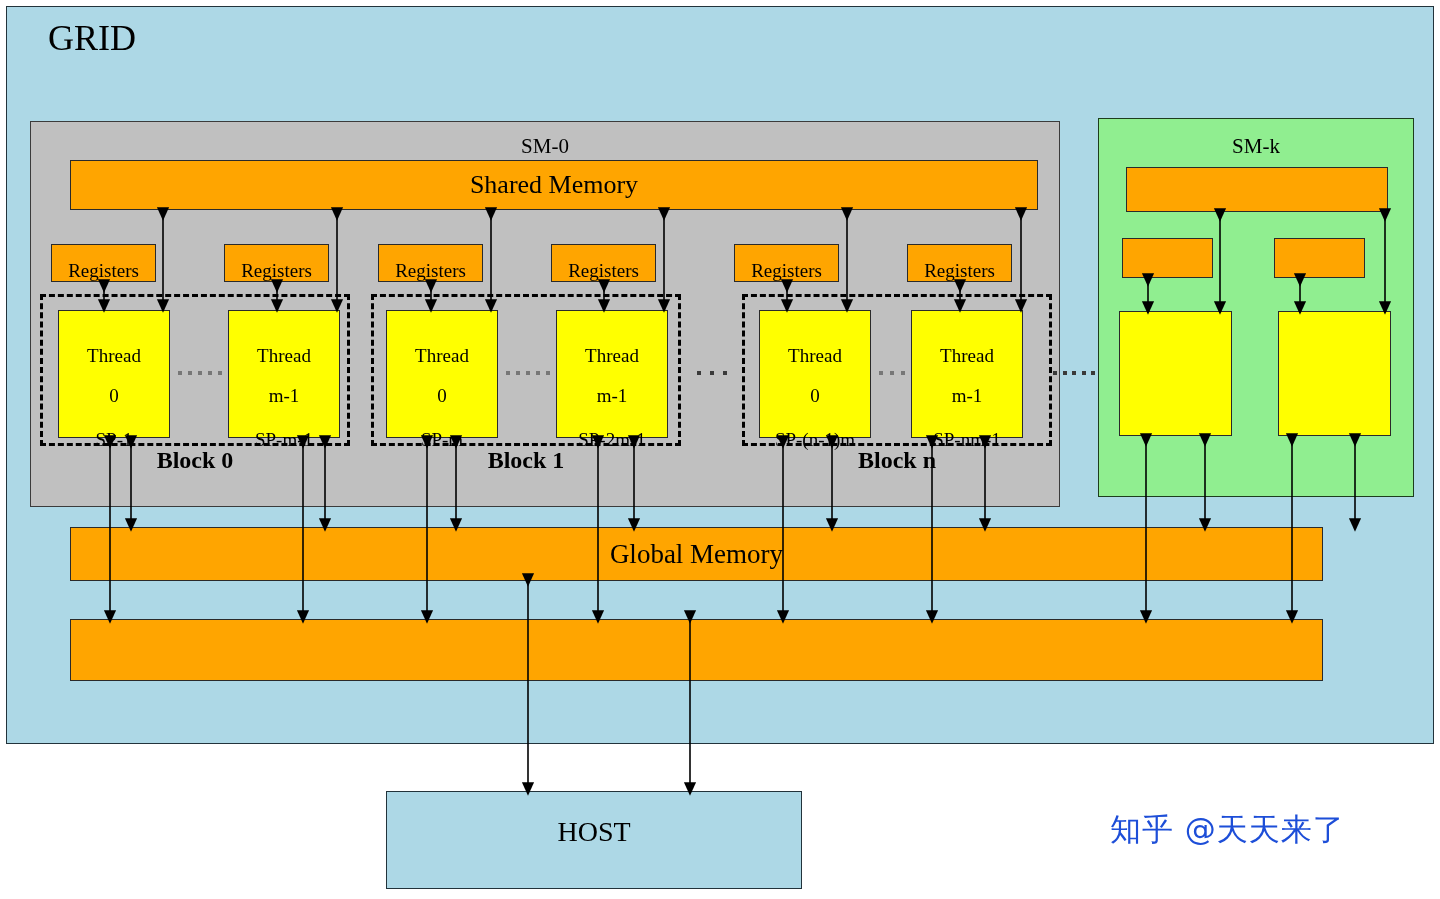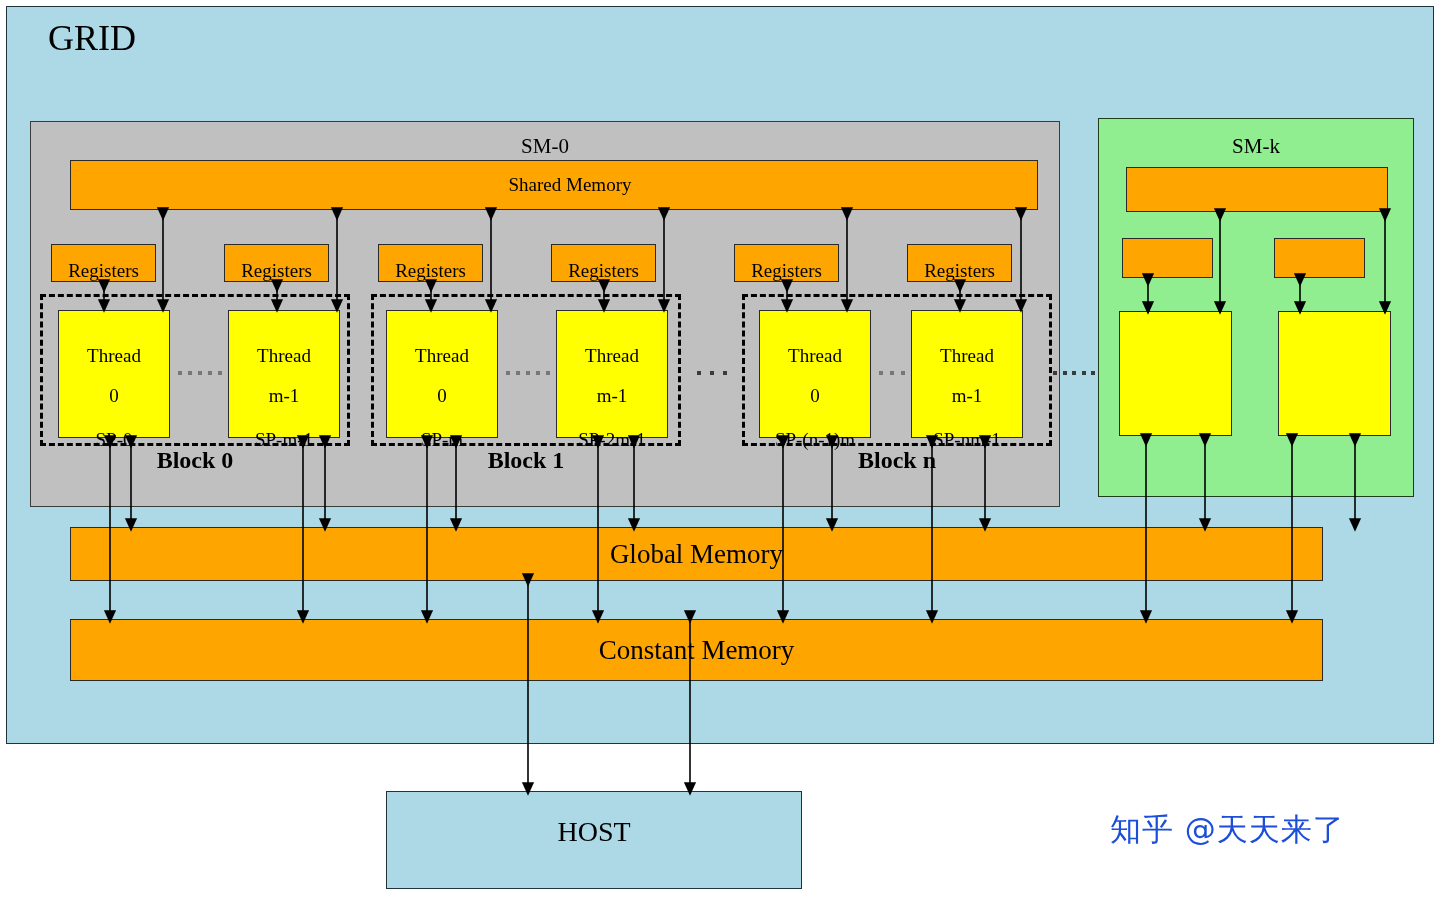--- a/index.html
+++ b/index.html
@@ -63,21 +63,21 @@
   .orange{
     background:#ffa500;
     border:1.2px solid #2a2a2a;
   }
   .yellow{
     background:#ffff00;
     border:1.2px solid #2a2a2a;
   }
 
   #shared-mem{ left:70px; top:160px; width:968px; height:50px; }
-  #shared-mem-label{ left:86px; top:160px; width:968px; height:50px; font-size:19px;}
+  #shared-mem-label{ left:70px; top:160px; width:968px; height:50px; font-size:26px;}
 
   #global-mem{ left:70px; top:527px; width:1253px; height:54px;}
   #global-mem-label{ left:70px; top:527px; width:1253px; height:54px; font-size:27px;}
 
   #const-mem{ left:70px; top:619px; width:1253px; height:62px;}
   #const-mem-label{ left:70px; top:619px; width:1253px; height:62px; font-size:27px;}
 
   
   .reg{ top:244px; width:105px; height:38px; }
   .reg-label{ top:244px; width:105px; height:54px; font-size:19px;}
@@ -176,21 +176,21 @@
   <div class="box yellow thread" style="left:58px;"></div>
   <div class="box yellow thread" style="left:228px;"></div>
   <div class="box yellow thread" style="left:386px;"></div>
   <div class="box yellow thread" style="left:556px;"></div>
   <div class="box yellow thread" style="left:759px;"></div>
   <div class="box yellow thread" style="left:911px;"></div>
 
   <div class="lbl thread-label" style="left:58px;">
     <span class="ln lnA">Thread</span>
     <span class="ln">0</span>
-    <span class="ln">SP-0</span>
+    <span class="ln">SP-1</span>
   </div>
   <div class="lbl thread-label" style="left:228px;">
     <span class="ln lnA">Thread</span>
     <span class="ln">m-1</span>
     <span class="ln">SP-m-1</span>
   </div>
   <div class="lbl thread-label" style="left:386px;">
     <span class="ln lnA">Thread</span>
     <span class="ln">0</span>
     <span class="ln">SP-m</span>
@@ -256,21 +256,20 @@
   <div class="box orange" id="smk-shared"></div>
   <div class="box orange smk-reg" style="left:1122px;"></div>
   <div class="box orange smk-reg" style="left:1274px;"></div>
   <div class="box yellow smk-thread" style="left:1119px;"></div>
   <div class="box yellow smk-thread" style="left:1278px;"></div>
 
   <div class="box orange" id="global-mem"></div>
   <div class="lbl" id="global-mem-label">Global Memory</div>
 
   <div class="box orange" id="const-mem"></div>
-  <div class="lbl" id="const-mem-label">Constant Memory</div>
 
   <div class="box" id="host-box"></div>
   <div class="lbl" id="host-label">HOST</div>
 
   <div id="watermark">知乎 @天天来了</div>
 
   <svg id="arrows" viewBox="0 0 1440 899" xmlns="http://www.w3.org/2000/svg">
     <defs>
       <marker id="ah" markerWidth="9" markerHeight="9" refX="4.2" refY="4.2" orient="auto" markerUnits="strokeWidth">
         <path d="M0,0.4 L8.4,4.2 L0,8 z" fill="#000"></path>

